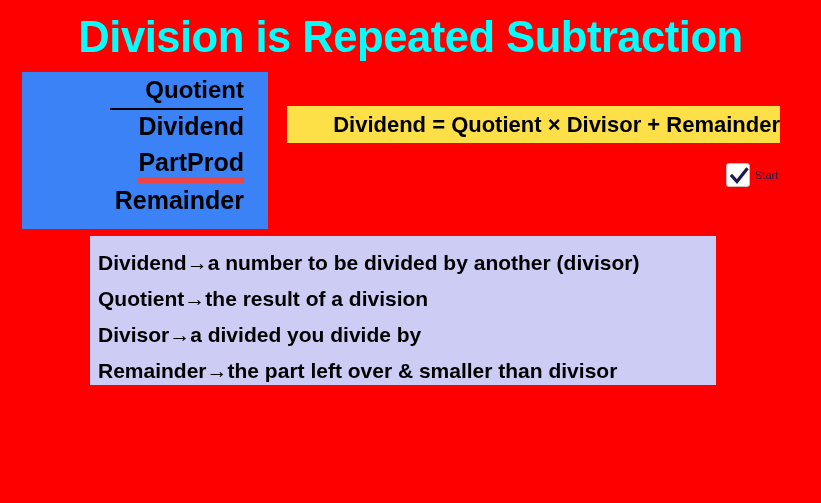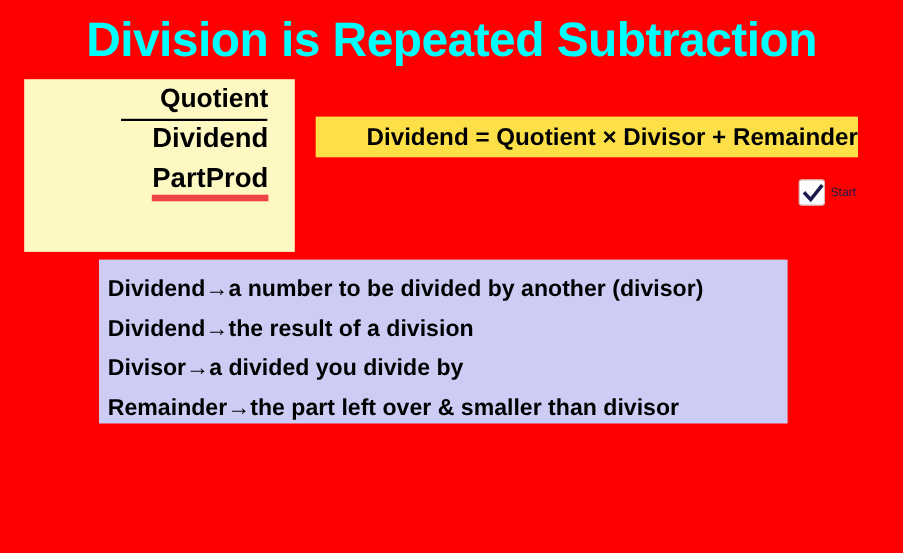--- a/index.html
+++ b/index.html
@@ -32,21 +32,21 @@
     transform: scaleX(0.99);
   }
 
   
   .division-box {
     position: absolute;
     left: 22px;
     top: 72px;
     width: 246px;
     height: 157px;
-    background: #fef9c3;
+    background: #3b82f6;
     box-sizing: border-box;
   }
   .div-row {
     position: absolute;
     font-family: "Liberation Sans", sans-serif;
     font-weight: bold;
     color: #000000;
     font-size: 24px;
     line-height: 28px;
     white-space: nowrap;
@@ -166,33 +166,34 @@
 </head>
 <body>
 
 <div class="title">Division is Repeated Subtraction</div>
 
 <div class="division-box">
   <div class="div-row div-quotient">Quotient</div>
   <div class="div-vinculum"></div>
   <div class="div-row div-dividend">Dividend</div>
   <div class="div-row div-partprod">PartProd</div>
+  <div class="div-row div-remainder">Remainder</div>
 </div>
 
 <div class="formula-bar">
   <span class="formula-text">Dividend = Quotient × Divisor + Remainder</span>
 </div>
 
 <div class="start-control">
   <div class="checkbox">
     <svg width="20" height="20" viewBox="0 0 20 20">
       <path d="M3 10 L8 15.5 L17.5 3.5" stroke="#1A1A4D" stroke-width="3.2" fill="none" stroke-linecap="square" stroke-linejoin="miter"></path>
     </svg>
   </div>
   <span class="start-label">Start</span>
 </div>
 
 <div class="definitions">
   <div class="def-line">Dividend→a number to be divided by another (divisor)</div>
-  <div class="def-line">Dividend→the result of a division</div>
+  <div class="def-line">Quotient→the result of a division</div>
   <div class="def-line">Divisor→a divided you divide by</div>
   <div class="def-line">Remainder→the part left over &amp; smaller than divisor</div>
 </div>
 
 </body></html>

